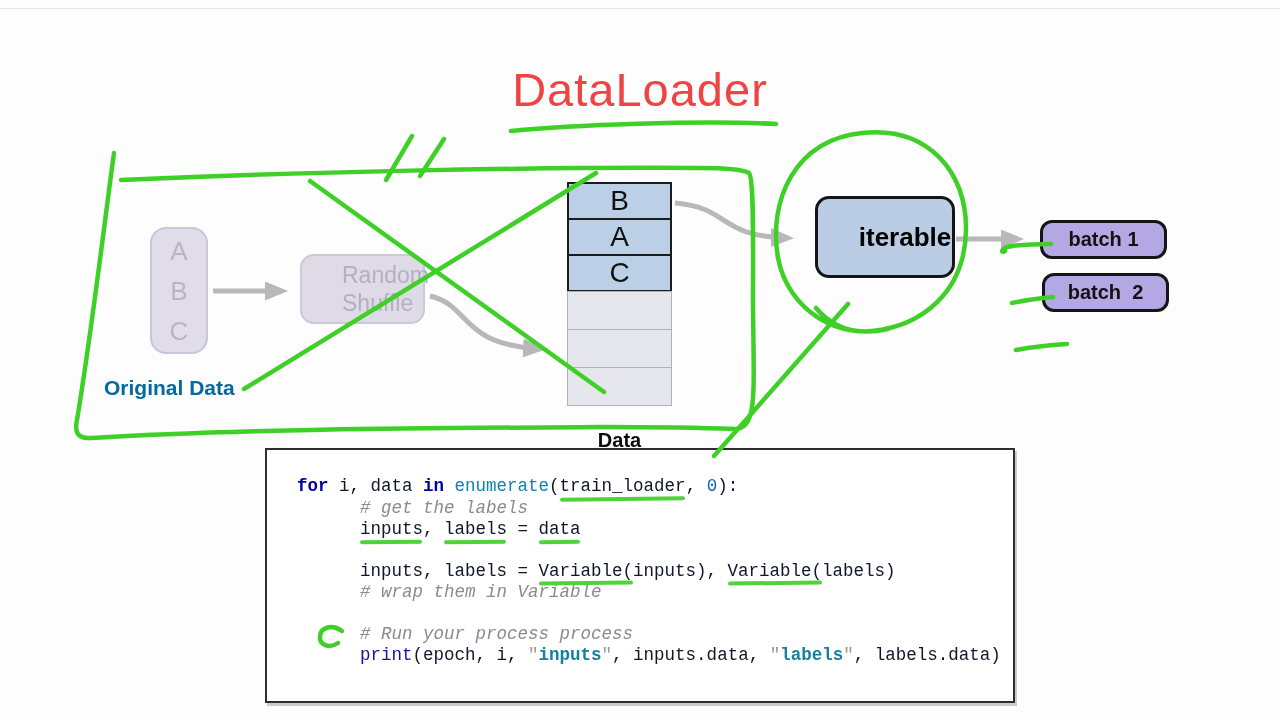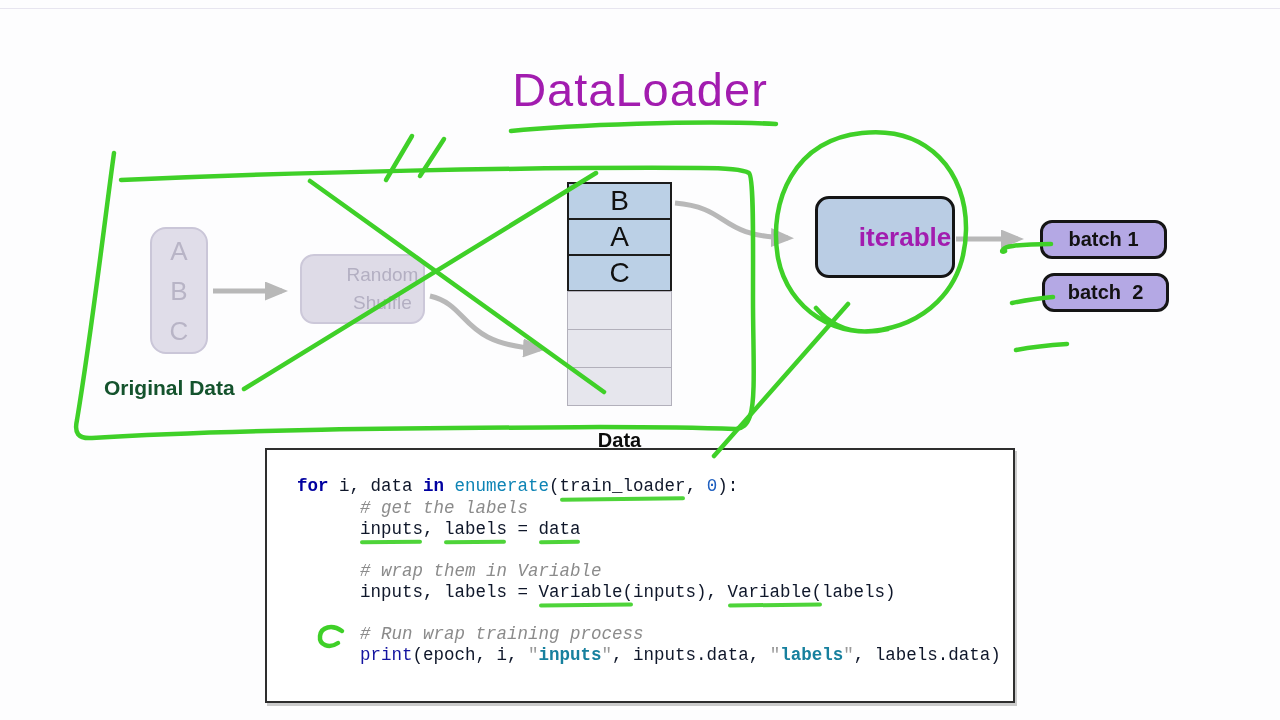--- a/index.html
+++ b/index.html
@@ -4,45 +4,45 @@
 <style>
   :root{
     --green:#3fd028; --gray:#b8b8b8;
     --lavender:#e0dde9; --qblue:#bbd0e6; --iterblue:#bacde4; --purple:#b4a8e4;
   }
   html,body{margin:0;padding:0;background:#e9e9e9;}
   #stage{position:relative;width:1280px;height:720px;background:#fdfdfe;overflow:hidden;
          font-family:"Liberation Sans",sans-serif;color:#111;}
   .top-divider{position:absolute;left:0;top:8px;width:1280px;height:1px;background:#e7e5ef;}
   .title{position:absolute;left:0;top:62px;width:1280px;text-align:center;
-         font-size:47px;letter-spacing:1px;color:#a21caf;}
+         font-size:47px;letter-spacing:1px;color:#ef4444;}
   
   .abc-box{position:absolute;left:150px;top:227px;width:58px;height:127px;box-sizing:border-box;
            border:2px solid #cac6d8;border-radius:16px;background:var(--lavender);
            display:flex;flex-direction:column;align-items:center;justify-content:center;
            font-size:26px;line-height:40px;color:#b8b4c6;}
-  .orig-label{position:absolute;left:104px;top:376px;font-size:21px;font-weight:bold;color:#14532d;}
+  .orig-label{position:absolute;left:104px;top:376px;font-size:21px;font-weight:bold;color:#0369a1;}
   .rs-box{position:absolute;left:300px;top:254px;width:125px;height:70px;box-sizing:border-box;
           border:2px solid #ccc8d9;border-radius:14px;background:#dedbe7;
-          display:flex;flex-direction:column;align-items:center;justify-content:center;
-          font-size:19px;line-height:28px;color:#b3afc2;padding-left:40px;}
+          display:flex;flex-direction:column;justify-content:center;
+          font-size:23px;line-height:28px;color:#b3afc2;padding-left:40px;}
   
   .queue{position:absolute;left:567px;top:182px;width:105px;}
   .qcell{box-sizing:border-box;width:105px;display:flex;align-items:center;justify-content:center;}
   .qcell.filled{height:38px;background:var(--qblue);border:2px solid #1c1c1c;
                 margin-top:-2px;font-size:28px;color:#101010;}
   .qcell.filled:first-child{margin-top:0;}
   .qcell.empty{height:39px;background:#e6e6ed;border:1px solid #b2b0bb;margin-top:-1px;}
   .queue-label{position:absolute;left:567px;top:429px;width:105px;text-align:center;
                font-size:20px;font-weight:bold;color:#0c0c0c;}
   
   .iter-box{position:absolute;left:815px;top:196px;width:140px;height:82px;box-sizing:border-box;
             border:3px solid #151515;border-radius:14px;background:var(--iterblue);
             display:flex;align-items:center;justify-content:center;
-            font-size:26px;font-weight:bold;color:#a21caf;padding-left:40px;}
+            font-size:26px;font-weight:bold;color:#000000;padding-left:40px;}
   .batch{position:absolute;width:127px;height:39px;box-sizing:border-box;
          border:3px solid #151515;border-radius:12px;background:var(--purple);
          display:flex;align-items:center;justify-content:center;
          font-size:20px;font-weight:bold;color:#121212;white-space:pre;}
   .batch1{left:1040px;top:220px;}
   .batch2{left:1042px;top:273px;}
   
   .code-box{position:absolute;left:265px;top:448px;width:750px;height:255px;box-sizing:border-box;
             background:#fff;border:2px solid #2e2e2e;box-shadow:2px 3px 0 rgba(110,110,110,.35);}
   .code-block{position:absolute;left:30px;top:26px;right:8px;
@@ -112,24 +112,24 @@
   <div class="batch batch2">
     <span>batch  2</span>
   </div>
 
   <div class="code-box">
     <div class="code-block">
         <div class="code-line"><span class="tok-kw">for</span><span class="tok-pl"> i, data </span><span class="tok-kw">in</span><span class="tok-pl"> </span><span class="tok-bi">enumerate</span><span class="tok-pl">(</span><span class="tok-pl marked">train_loader</span><span class="tok-pl">, </span><span class="tok-num">0</span><span class="tok-pl">):</span></div>
         <div class="code-line"><span class="tok-cm">      # get the labels</span></div>
         <div class="code-line"><span class="tok-pl">      </span><span class="tok-pl marked">inputs</span><span class="tok-pl">, </span><span class="tok-pl marked">labels</span><span class="tok-pl"> = </span><span class="tok-pl marked">data</span></div>
         <div class="code-line blank"></div>
+        <div class="code-line"><span class="tok-pl">      inputs, labels = </span><span class="tok-pl marked">Variable(</span><span class="tok-pl">inputs), </span><span class="tok-pl marked">Variable(</span><span class="tok-pl">labels)</span></div>
         <div class="code-line"><span class="tok-cm">      # wrap them in Variable</span></div>
-        <div class="code-line"><span class="tok-pl">      inputs, labels = </span><span class="tok-pl marked">Variable(</span><span class="tok-pl">inputs), </span><span class="tok-pl marked">Variable(</span><span class="tok-pl">labels)</span></div>
         <div class="code-line blank"></div>
-        <div class="code-line"><span class="tok-cm">      # Run wrap training process</span></div>
+        <div class="code-line"><span class="tok-cm">      # Run your process process</span></div>
         <div class="code-line"><span class="tok-pl">      </span><span class="tok-fn">print</span><span class="tok-pl">(epoch, i, </span><span class="tok-q">"</span><span class="tok-str">inputs</span><span class="tok-q">"</span><span class="tok-pl">, inputs.data, </span><span class="tok-q">"</span><span class="tok-str">labels</span><span class="tok-q">"</span><span class="tok-pl">, labels.data)</span></div>
       </div>
   </div>
 
   <svg class="overlay" viewBox="0 0 1280 720" xmlns="http://www.w3.org/2000/svg">
     <defs>
       <marker id="ah" markerUnits="strokeWidth" markerWidth="4.6" markerHeight="3.8" refX="3.4" refY="1.9" orient="auto">
         <path d="M0,0 L4.6,1.9 L0,3.8 Z" fill="#b8b8b8"></path>
       </marker>
     </defs>

